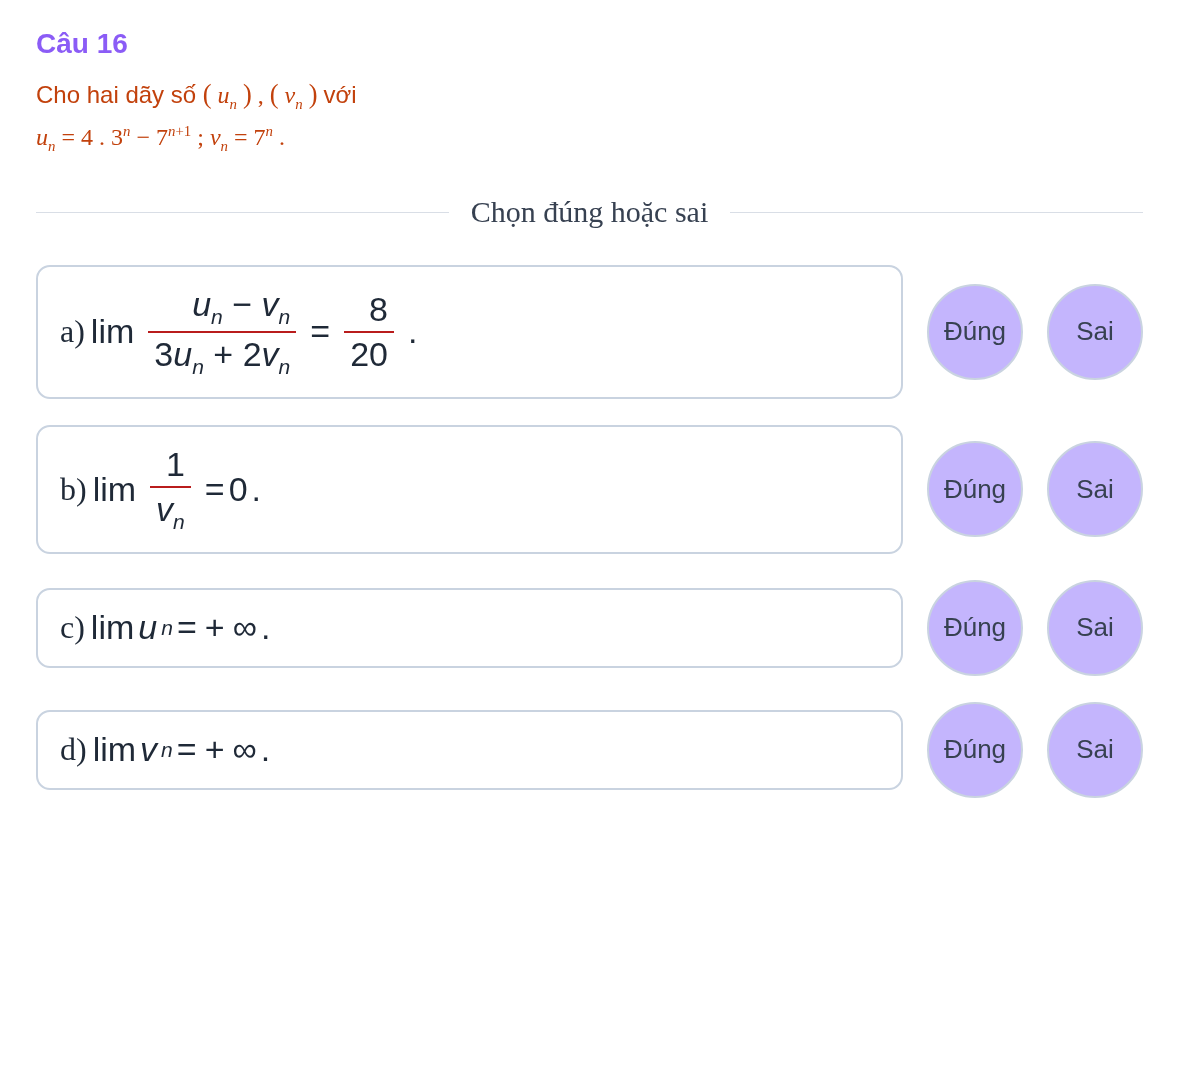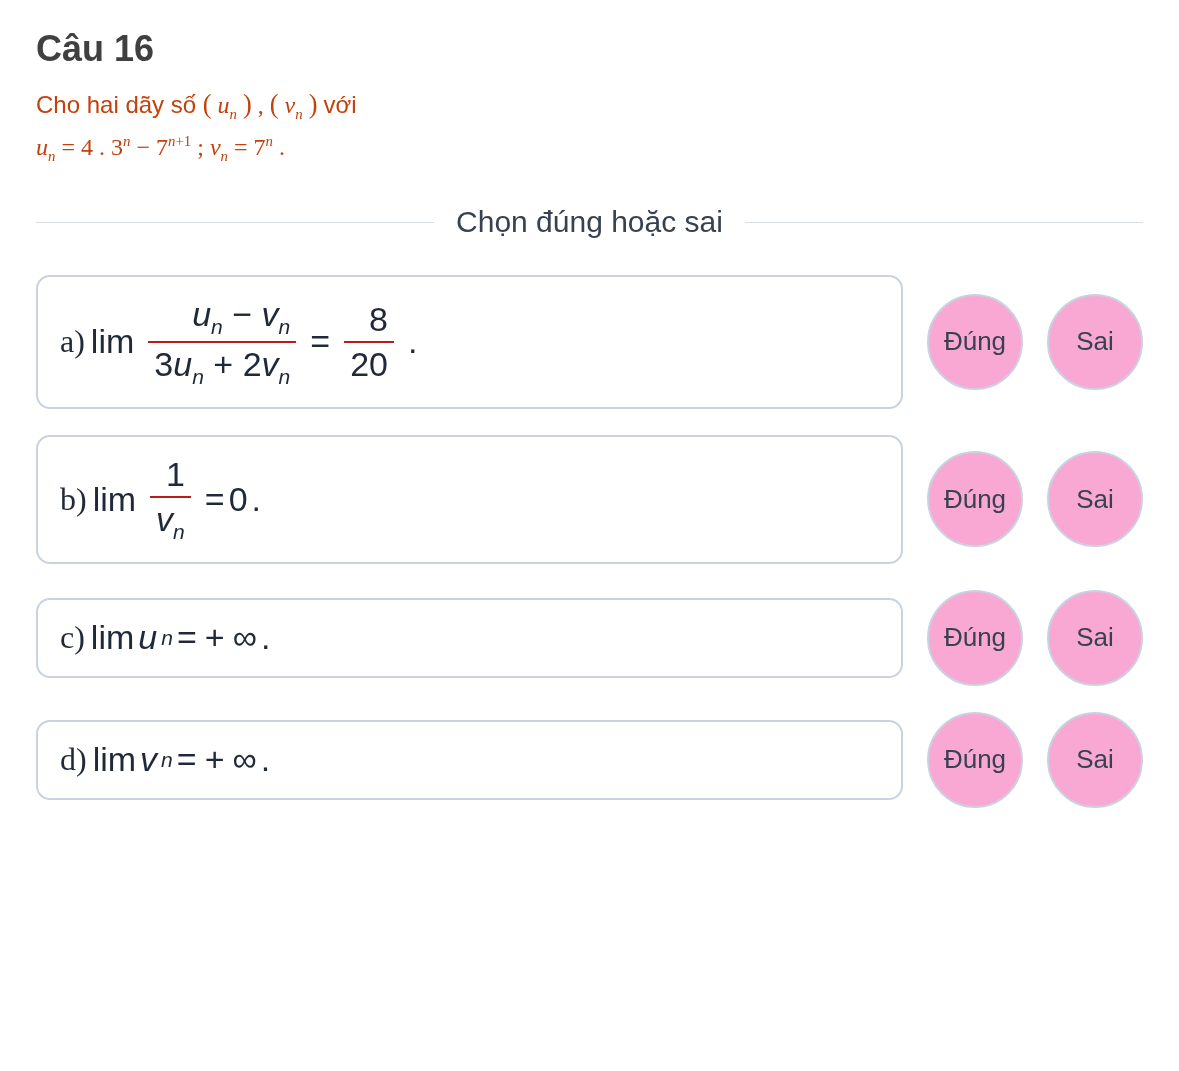--- a/index.html
+++ b/index.html
@@ -6,42 +6,43 @@
   body {
     font-family: Arial, Helvetica, sans-serif;
     color: #303a4a;
     margin: 0;
     padding: 28px 36px;
     background: #ffffff;
     font-size: 30px;
   }
   .question-title {
     font-weight: 700;
-    font-size: 36px;
+    font-size: 28px;
     margin-bottom: 12px;
-    color: #404040;
+    color: #8b5cf6;
   }
   .prompt {
     font-size: 24px;
     line-height: 1.7;
     margin-bottom: 16px;
     color: #c2410c;
   }
   .prompt .math { font-family: "Times New Roman", serif; font-style: italic; }
   .prompt .rom { font-style: normal; }
   .divider-row {
     display: flex;
     align-items: center;
     margin: 36px 0 36px 0;
   }
   .line { flex: 1; height: 1px; background: #d9dee6; }
   .divider-label {
     padding: 0 22px;
     color: #374151;
     font-size: 30px;
+    font-family: Liberation Serif, serif;
   }
   .options { display: flex; flex-direction: column; gap: 26px; }
   .option-row {
     display: flex;
     align-items: center;
     gap: 24px;
   }
   .option-box {
     flex: 1;
     border: 2px solid #c9d3e0;
@@ -76,21 +77,21 @@
   }
   .frac .num { padding: 0 6px 2px 6px; }
   .frac .den { border-top: 2px solid #b91c1c; padding: 2px 6px 0 6px; }
   .sub { font-size: 0.62em; vertical-align: sub; font-style: italic; }
   .circle-btn {
     width: 96px; height: 96px;
     border: 2px solid #c9d3e0;
     border-radius: 50%;
     display: flex; align-items: center; justify-content: center;
     font-size: 26px; color: #374151;
-    background: #f9a8d4;
+    background: #c4b5fd;
     cursor: pointer;
     user-select: none;
   }
   .sup { font-size: 0.62em; vertical-align: super; font-style: italic; }
   .paren { font-style: normal; font-size: 1.1em; }
   .space { display:inline-block; width: 6px; }
 </style>
 </head>
 <body>
 

